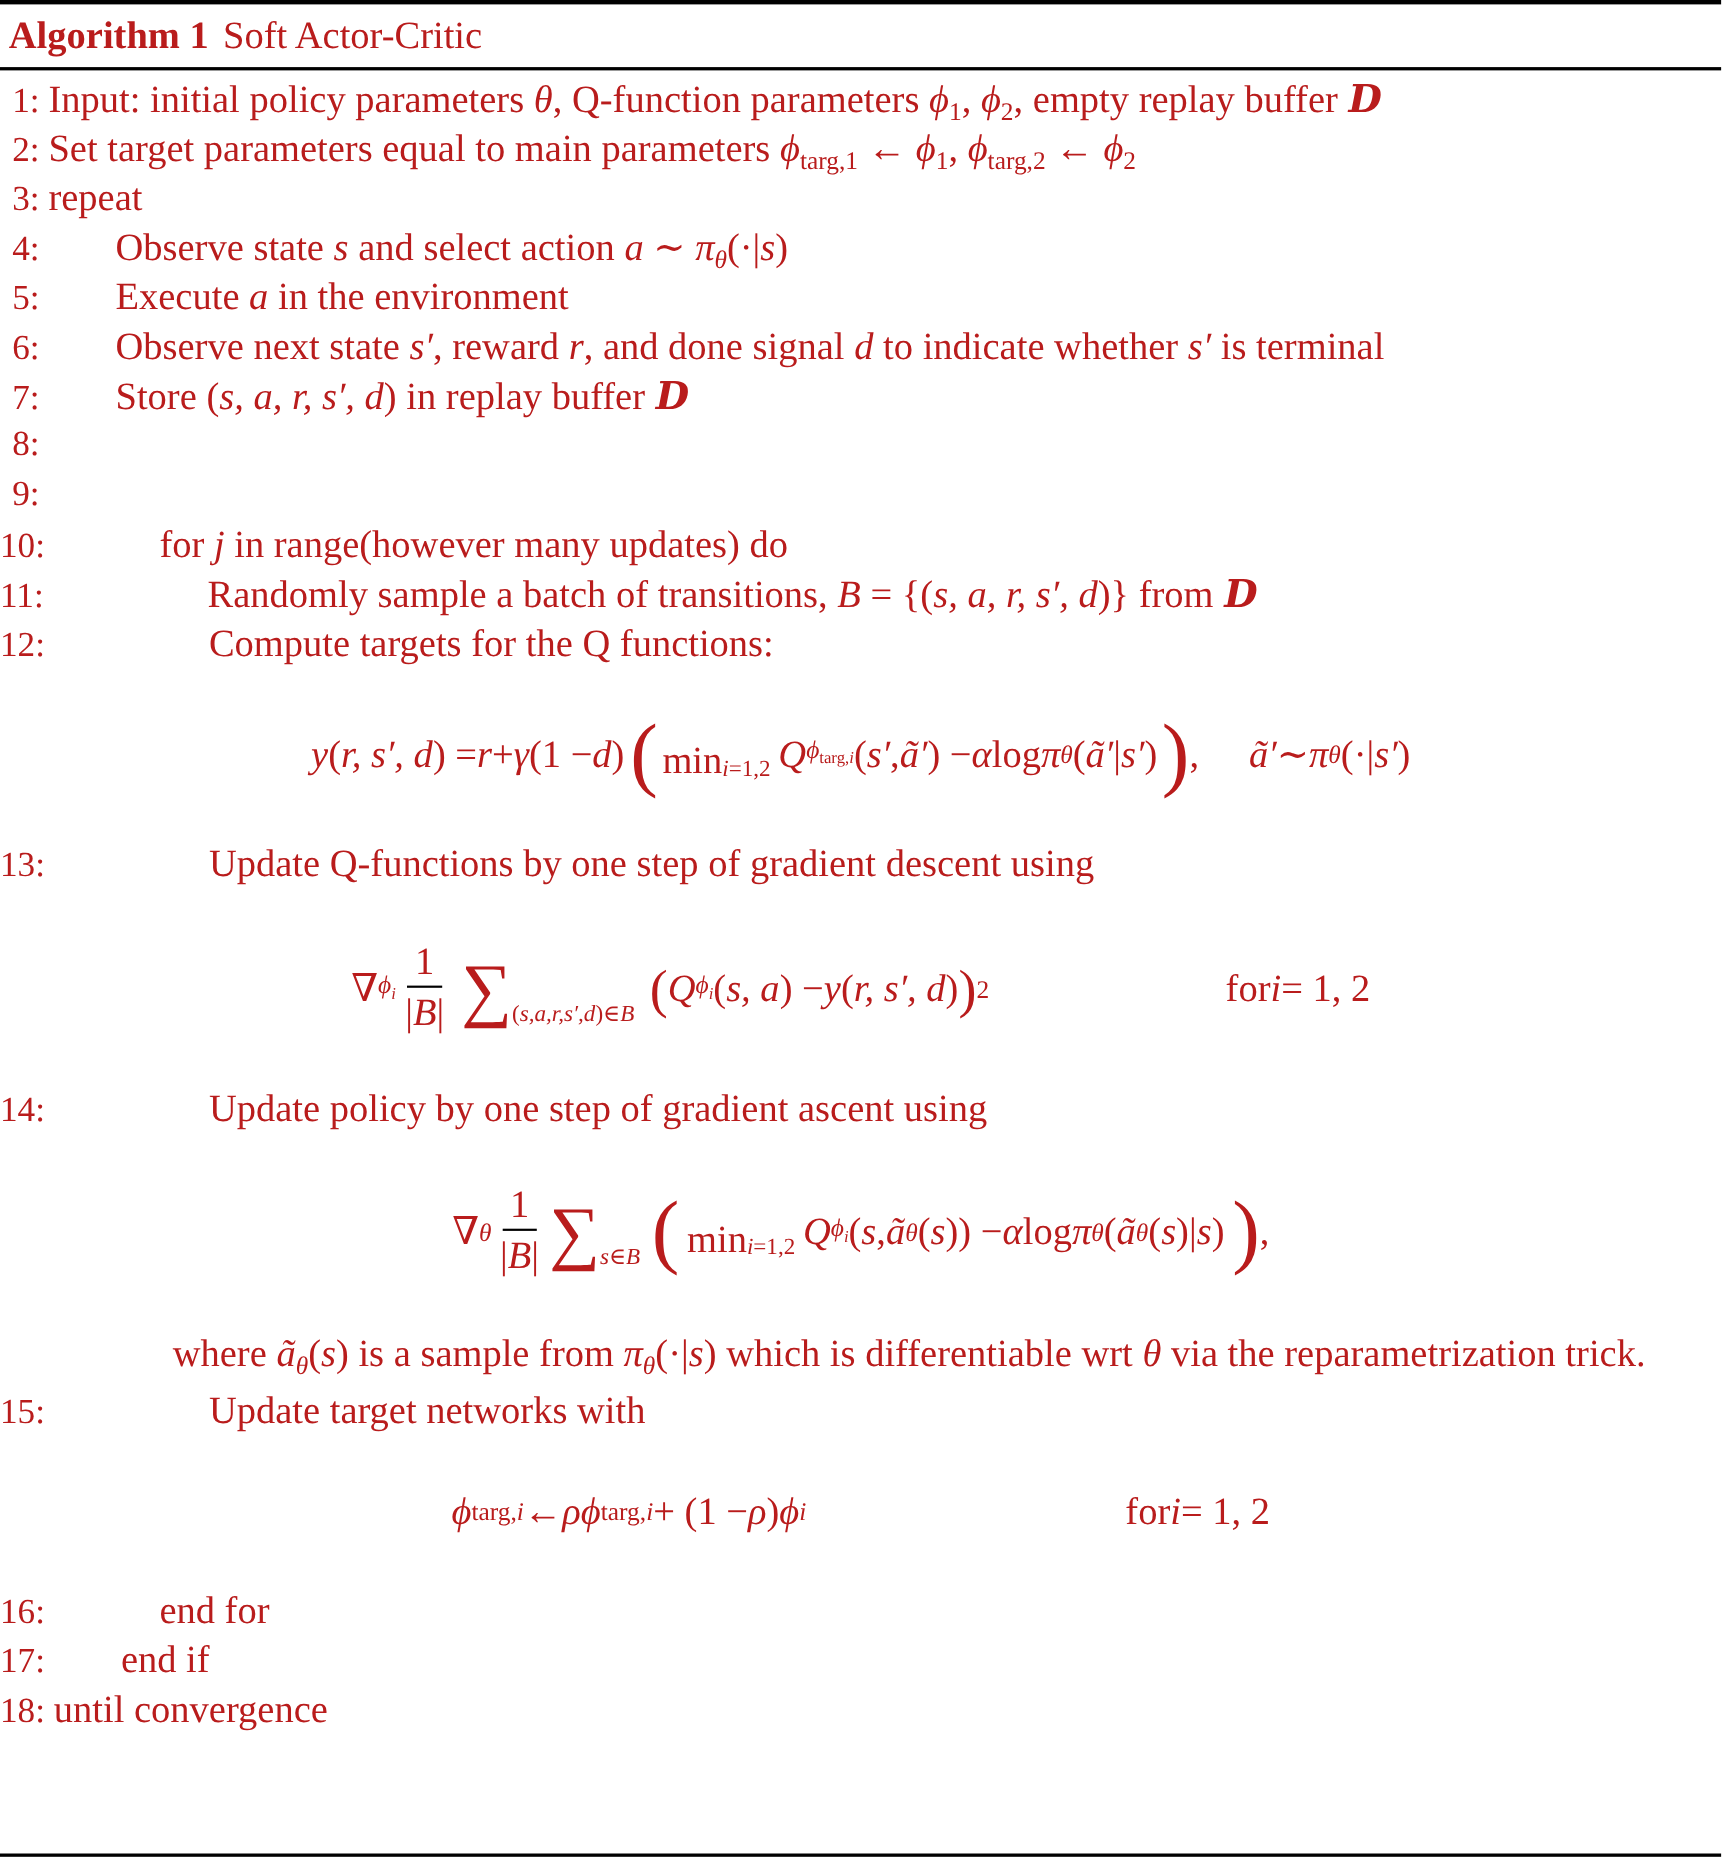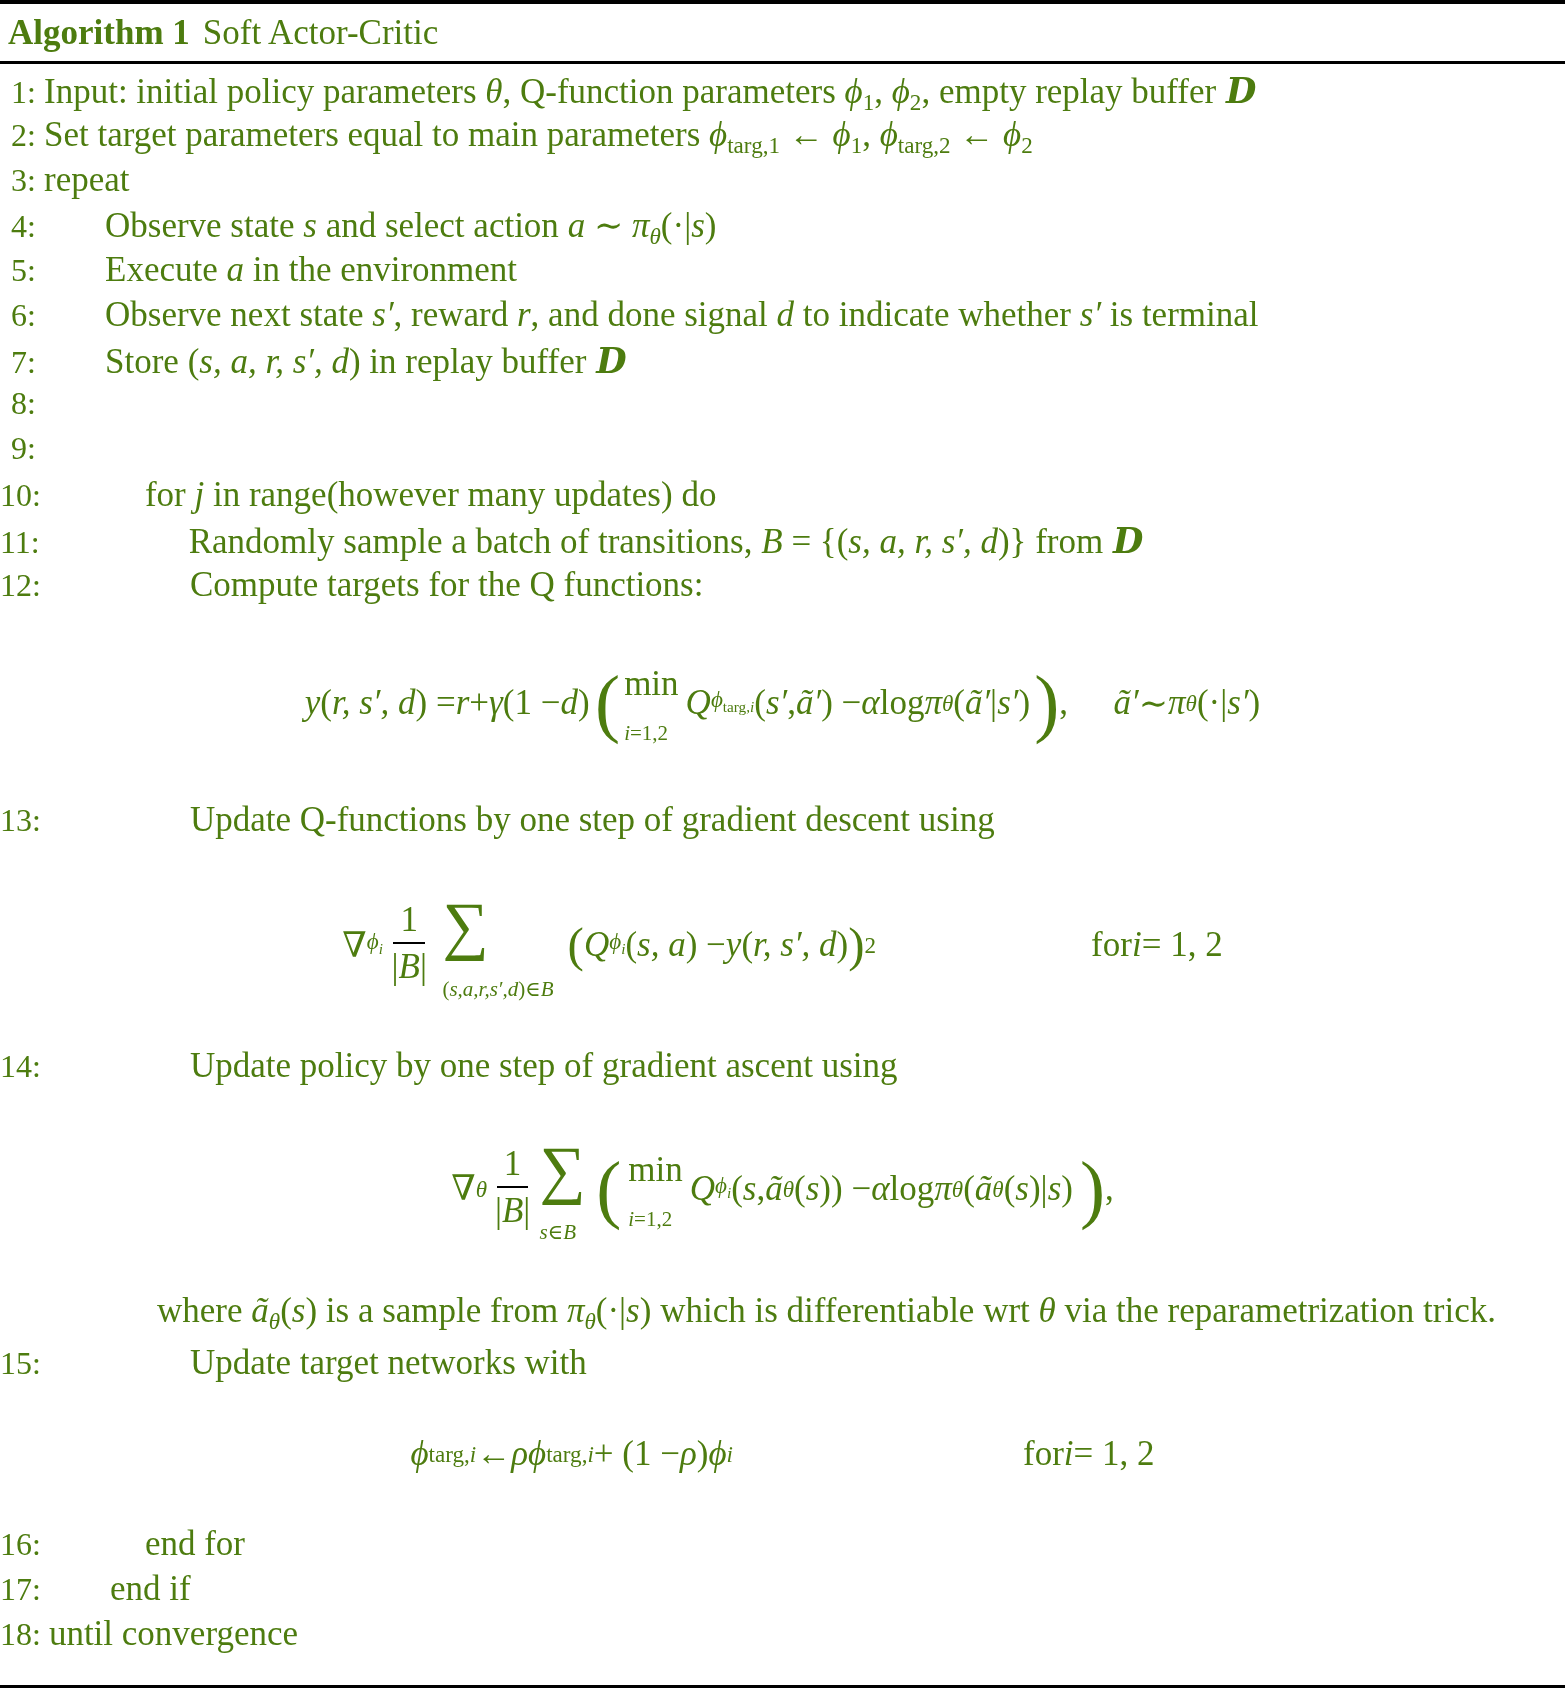--- a/index.html
+++ b/index.html
@@ -1,19 +1,19 @@
 <!DOCTYPE html>
 <html><head>
 <meta charset="utf-8">
 <style>
   html,body{margin:0;padding:0;background:#ffffff;}
   .page{
     position:relative;
     width:1565px;height:1691px;
-    background:#ffffff;color:#4d7c0f;
+    background:#ffffff;color:#b91c1c;
     font-family:"Liberation Serif","DejaVu Serif",serif;
     overflow:hidden;
   }
   .rule-top{height:4px;background:#000;}
   .algo-header{
     padding:9px 0 8px 8px;
     font-size:35px;line-height:40px;
     border-bottom:3px solid #000;
     white-space:nowrap;
   }
@@ -35,21 +35,21 @@
   .sp{display:inline-block;}
   .display{display:flex;justify-content:center;align-items:center;white-space:nowrap;}
   .d1{margin:54px 0 58px;}
   .d2{margin:48px 0;column-gap:215px;}
   .d3{margin:46px 0;column-gap:0;}
   .d4{margin:46px 0 50px;column-gap:290px;}
   .eq-main,.eq-tail{display:inline-flex;align-items:center;}
   .frac{display:inline-flex;flex-direction:column;align-items:center;vertical-align:middle;margin:0 5px;transform:translateY(-2px);}
   .frac .fn{display:block;padding:0 7px 5px;border-bottom:2.5px solid #000;line-height:1;}
   .frac .fd{display:block;padding-top:5px;line-height:1;}
-  .under{display:inline-flex;flex-direction:column;align-items:flex-start;vertical-align:middle;transform:translateY(2px);}
+  .under{display:inline-flex;align-items:flex-end;vertical-align:middle;transform:translateY(2px);}
   .under .um{line-height:1;}
   .under .uu{font-size:0.6em;line-height:1;margin-top:22px;}
   .sum{font-size:1.85em;line-height:0.95;}
   .bp{font-size:2.15em;line-height:0;vertical-align:-0.14em;}
   .mp{font-size:1.4em;line-height:0;vertical-align:-0.1em;}
   .cont{
     font-size:35px;line-height:48px;
     padding-left:157px;padding-right:14px;
     text-align:justify;margin:10px 0 8px;
   }

